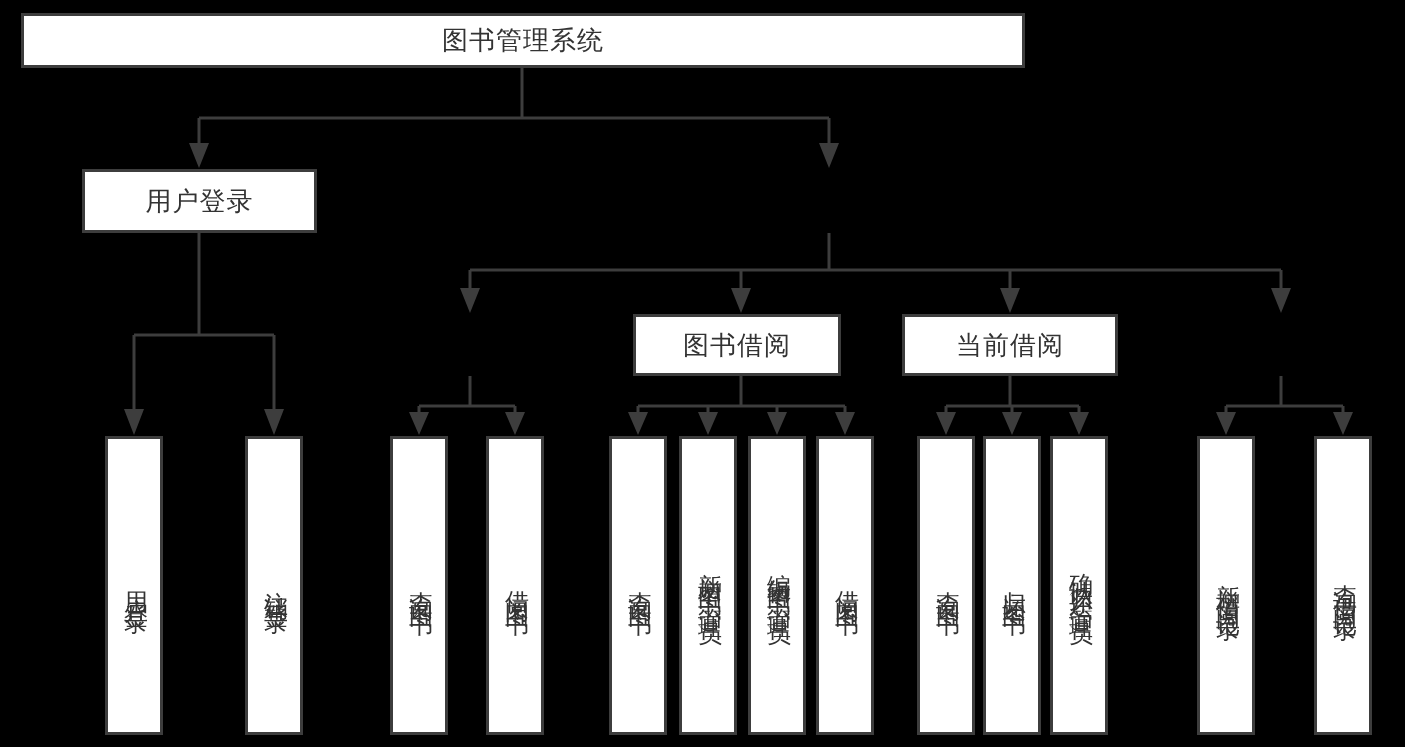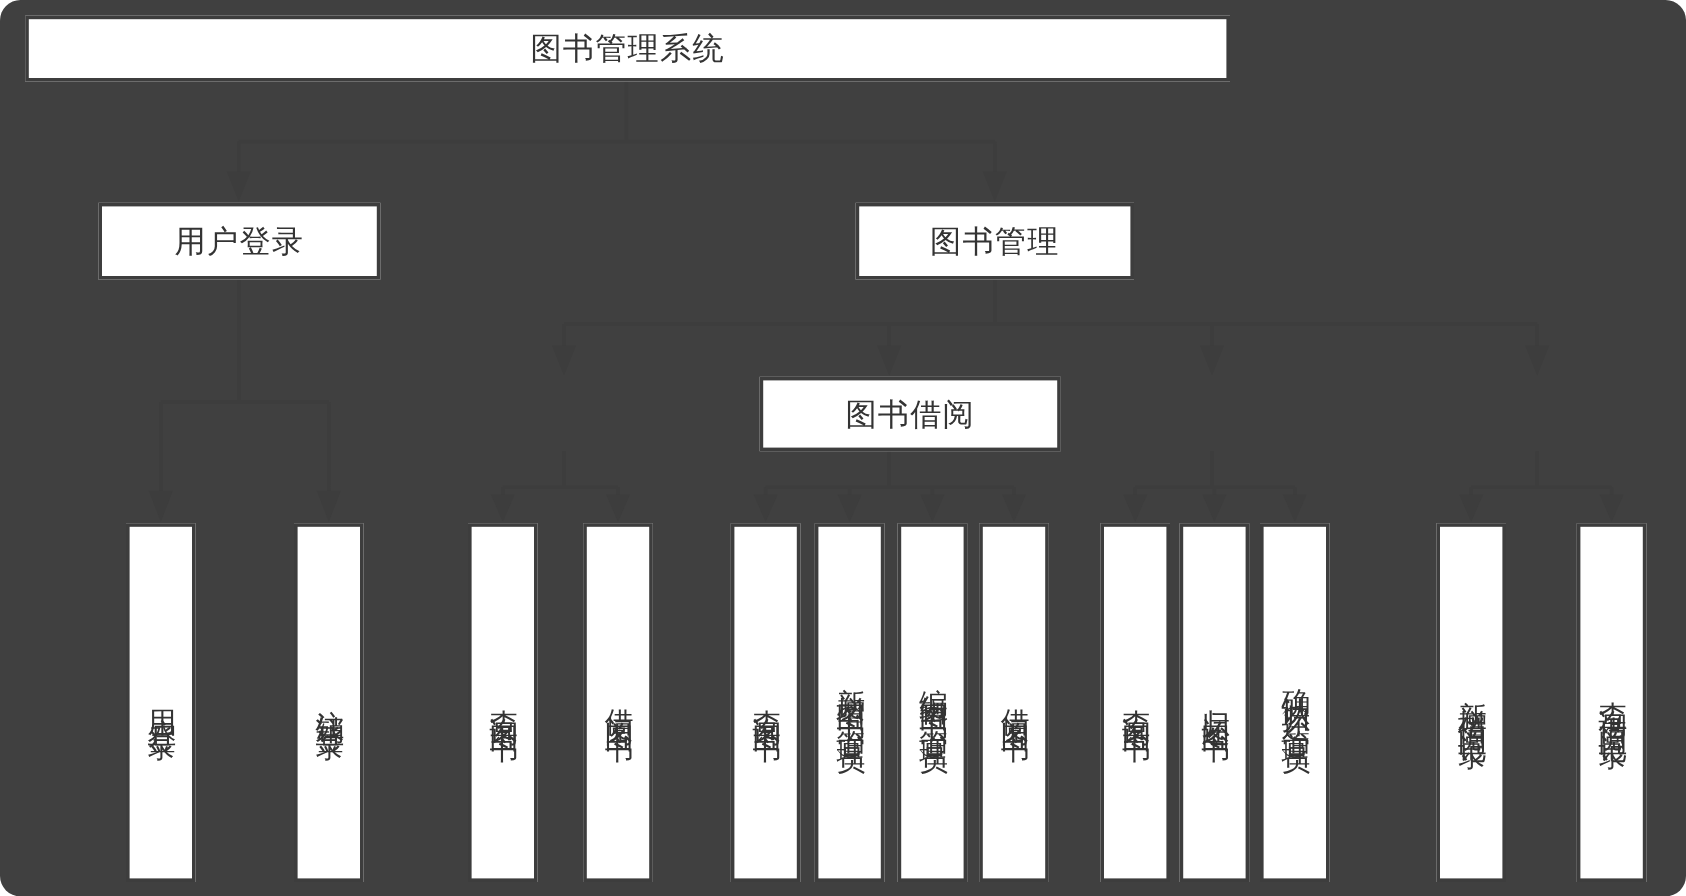--- a/index.html
+++ b/index.html
@@ -4,24 +4,23 @@
 <style>
   html, body {
     margin: 0;
     padding: 0;
     background: #ffffff;
   }
   .stage {
     position: relative;
     width: 1405px;
     height: 747px;
-    background: #404040;
+    background: #000000;
     overflow: hidden;
-    font-family: Liberation Serif, serif;
-    border-radius: 17px;
+    font-family: Liberation Mono, monospace;
   }
   .connectors {
     position: absolute;
     left: 0;
     top: 0;
     width: 1405px;
     height: 747px;
   }
   .box {
     position: absolute;
@@ -102,25 +101,25 @@
              M1002 412h20l-10 23z
              M1069 412h20l-10 23z
              M1216 412h20l-10 23z
              M1333 412h20l-10 23z" fill="#3d3d3d" stroke="none"></path>
   </svg>
 
   <div class="box" style="left:21px; top:13px; width:1004px; height:55px;">图书管理系统</div>
 
   <div class="box" style="left:82px; top:169px; width:235px; height:64px;">用户登录</div>
 
-  <div class="box" style="left:713px; top:169px; width:232px; height:64px;">图书管理</div>
 
 
-  <div class="box" style="left:633px; top:314px; width:251px; height:62px;">图书借阅</div>
+  <div class="box" style="left:633px; top:314px; width:208px; height:62px;">图书借阅</div>
 
+  <div class="box" style="left:902px; top:314px; width:216px; height:62px;">当前借阅</div>
 
 
   <div class="leaf" style="left:105px;">
     <span class="vtext">用户登录</span>
   </div>
   <div class="leaf" style="left:245px;">
     <span class="vtext">注销登录</span>
   </div>
 
   <div class="leaf" style="left:390px;">

